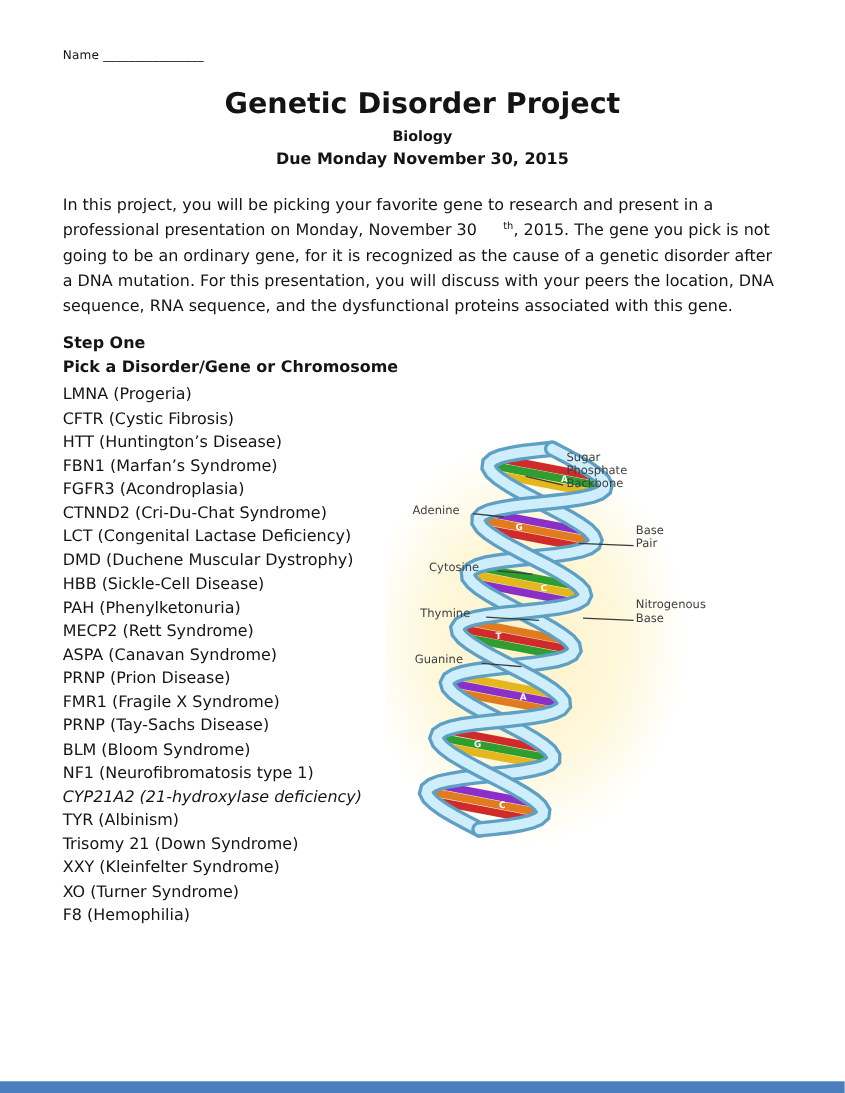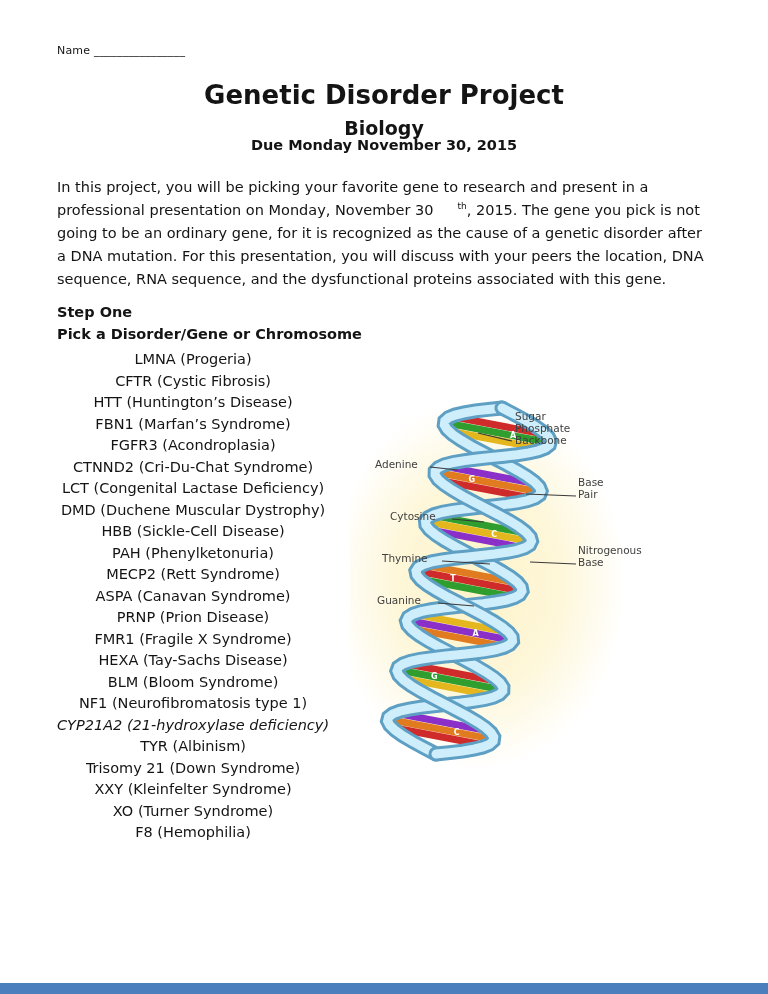--- a/index.html
+++ b/index.html
@@ -5,32 +5,32 @@
   html,body{margin:0;padding:0;background:#ffffff;}
   body{width:768px;height:994px;position:relative;overflow:hidden;
        font-family:"DejaVu Sans", sans-serif;color:#141414;}
   .page{position:absolute;inset:0;}
 
   .name-line{position:absolute;left:57px;top:44px;font-size:11px;letter-spacing:.2px;}
 
   .title{position:absolute;left:0;top:80px;width:100%;text-align:center;margin:0;
          font-size:26px;font-weight:bold;}
   .course{position:absolute;left:0;top:117px;width:100%;text-align:center;
-          font-size:19px;font-weight:bold;}
+          font-size:13px;font-weight:bold;}
   .due{position:absolute;left:0;top:137px;width:100%;text-align:center;
        font-size:14.5px;font-weight:bold;}
 
   .intro{position:absolute;left:57px;top:176px;width:657px;margin:0;
          font-size:14.5px;line-height:23px;}
   .intro sup{font-size:9px;vertical-align:super;line-height:0;margin-left:24px;}
 
   .step-heading{position:absolute;left:57px;top:304px;font-size:14.5px;font-weight:bold;}
   .step-subheading{position:absolute;left:57px;top:326px;font-size:14.5px;font-weight:bold;}
 
-  .gene-list{position:absolute;left:57px;top:349px;font-size:14.5px;line-height:21.5px;text-align:center;}
+  .gene-list{position:absolute;left:57px;top:349px;font-size:14.5px;line-height:21.5px;}
   .gene-item{white-space:nowrap;}
 
   .dna-figure{position:absolute;left:350px;top:396px;width:395px;height:380px;margin:0;}
   .dna-figure svg{position:absolute;left:0;top:0;}
   .fig-label{position:absolute;font-size:10.5px;color:#3f3f3f;line-height:12px;
              white-space:pre-line;}
   .lbl-adenine{left:25px;top:62px;}
   .lbl-cytosine{left:40px;top:114px;}
   .lbl-thymine{left:32px;top:156px;}
   .lbl-guanine{left:27px;top:198px;}
@@ -64,21 +64,21 @@
       <div class="gene-item">FGFR3 (Acondroplasia)</div>
       <div class="gene-item">CTNND2 (Cri-Du-Chat Syndrome)</div>
       <div class="gene-item">LCT (Congenital Lactase Deficiency)</div>
       <div class="gene-item">DMD (Duchene Muscular Dystrophy)</div>
       <div class="gene-item">HBB (Sickle-Cell Disease)</div>
       <div class="gene-item">PAH (Phenylketonuria)</div>
       <div class="gene-item">MECP2 (Rett Syndrome)</div>
       <div class="gene-item">ASPA (Canavan Syndrome)</div>
       <div class="gene-item">PRNP (Prion Disease)</div>
       <div class="gene-item">FMR1 (Fragile X Syndrome)</div>
-      <div class="gene-item">HEXA (Tay-Sachs Disease)</div>
+      <div class="gene-item">PRNP (Tay-Sachs Disease)</div>
       <div class="gene-item">BLM (Bloom Syndrome)</div>
       <div class="gene-item">NF1 (Neurofibromatosis type 1)</div>
       <div class="gene-item" style="font-style: italic;">CYP21A2 (21-hydroxylase deficiency)</div>
       <div class="gene-item">TYR (Albinism)</div>
       <div class="gene-item">Trisomy 21 (Down Syndrome)</div>
       <div class="gene-item">XXY (Kleinfelter Syndrome)</div>
       <div class="gene-item">XO (Turner Syndrome)</div>
       <div class="gene-item">F8 (Hemophilia)</div>
     </div>
 

